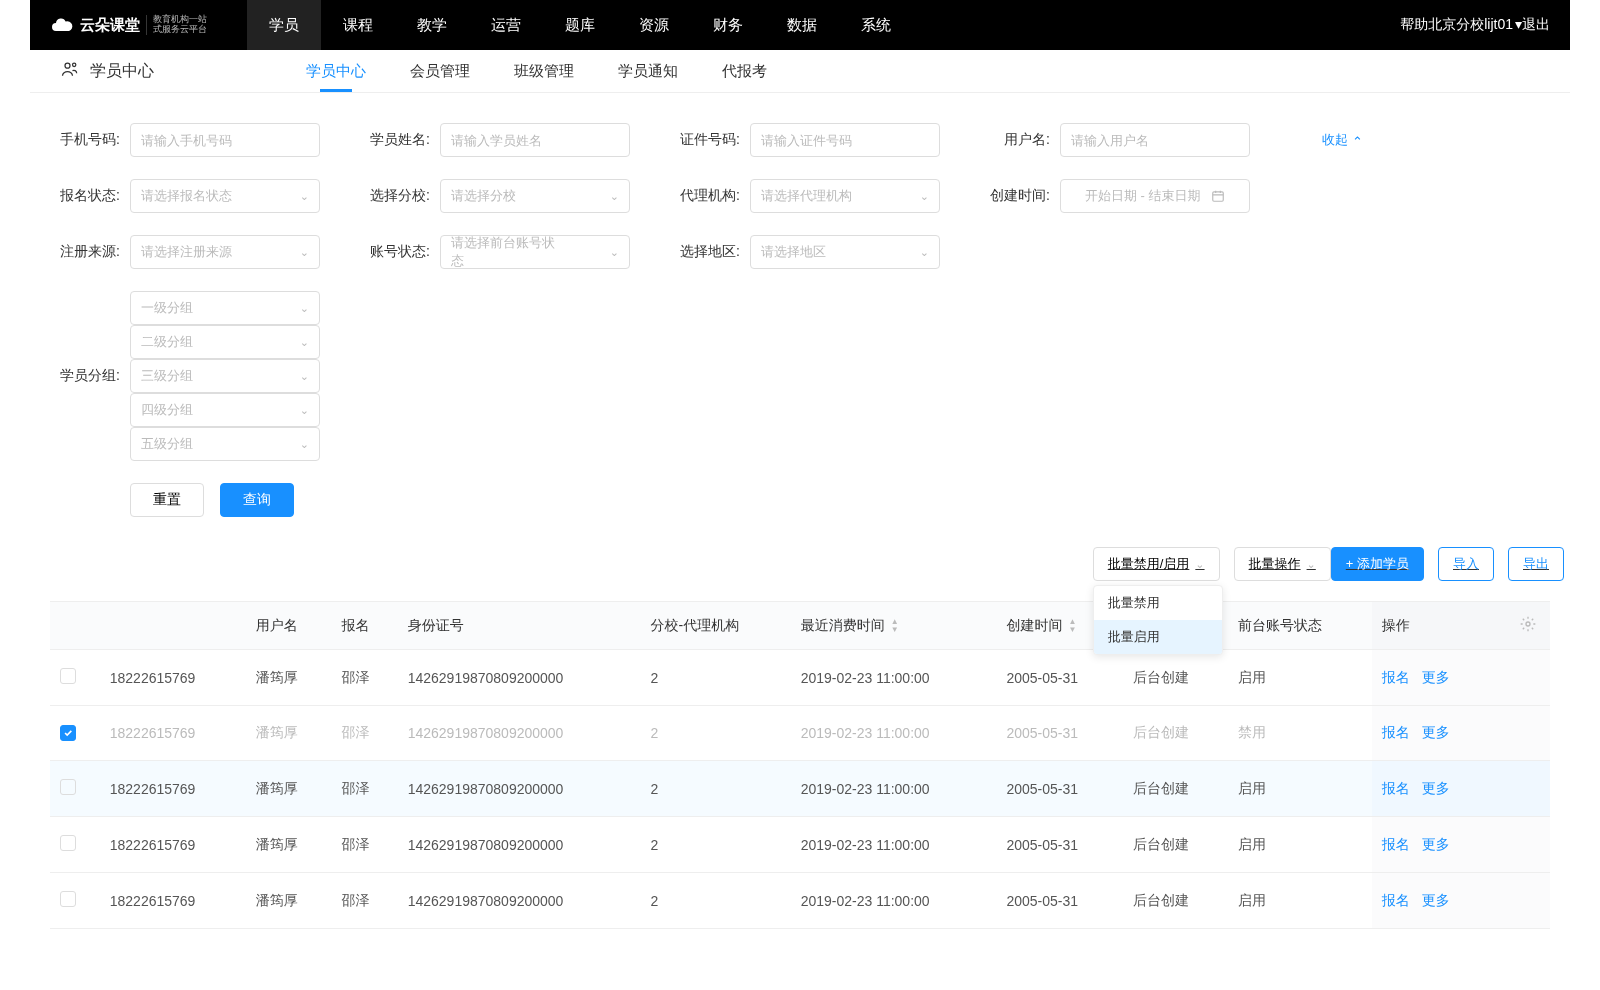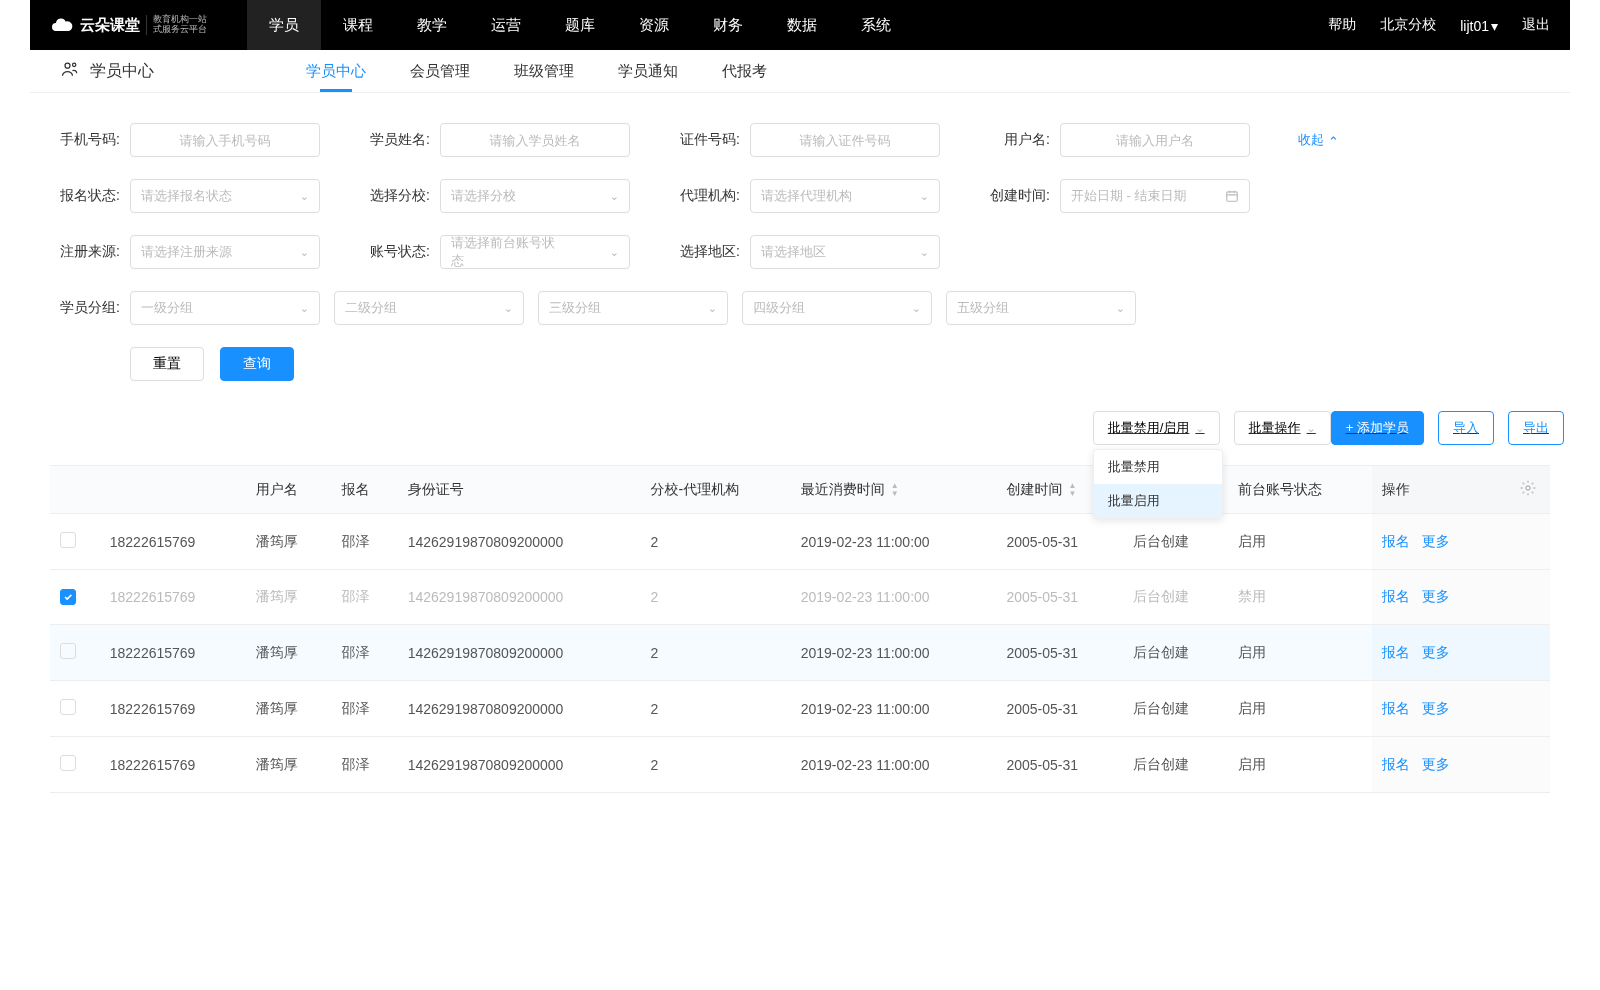--- a/index.html
+++ b/index.html
@@ -7,41 +7,41 @@
     
     .top-nav { background: #000; height: 50px; display: flex; align-items: center; padding: 0 20px; justify-content: space-between; margin: 0 30px; }
     .top-nav-left { display: flex; align-items: center; height: 100%; }
     .logo { display: flex; align-items: center; color: #fff; margin-right: 40px; font-size: 12px; }
     .logo-icon { width: 24px; height: 24px; margin-right: 6px; }
     .logo-main { font-weight: bold; font-size: 15px; }
     .logo-sub { font-size: 9px; opacity: 0.7; line-height: 1.1; margin-left: 6px; padding-left: 6px; border-left: 1px solid rgba(255,255,255,0.3); }
     .top-nav-items { display: flex; height: 100%; }
     .top-nav-item { color: #fff; padding: 0 22px; height: 100%; display: flex; align-items: center; cursor: pointer; font-size: 15px; font-family: Liberation Serif, serif; }
     .top-nav-item.active { background: #222; }
-    .top-nav-right { display: flex; align-items: flex-end; gap: 24px; }
+    .top-nav-right { display: flex; align-items: flex-start; }
     .top-nav-right-item { color: #fff; cursor: pointer; font-size: 14px; }
     .caret-down { display: inline-block; margin-left: 2px; }
     
     .sub-nav { display: flex; align-items: center; height: 43px; border-bottom: 1px solid #eee; padding: 0 30px; margin: 0 30px; }
     .sub-nav-title { display: flex; align-items: center; font-size: 16px; margin-right: 130px; }
     .sub-nav-title-icon { margin-right: 10px; }
     .sub-nav-items { display: flex; height: 100%; }
     .sub-nav-item { padding: 0 22px; height: 100%; display: flex; align-items: center; cursor: pointer; position: relative; font-size: 15px; }
     .sub-nav-item.active { color: #1890ff; }
     .sub-nav-item.active::after { content: ''; position: absolute; bottom: 0; left: 50%; transform: translateX(-50%); width: 32px; height: 3px; background: #1890ff; }
     
     .filter-area { padding: 30px 50px 20px; }
     .filter-row { display: flex; align-items: center; margin-bottom: 22px; flex-wrap: wrap; }
     .filter-field { display: flex; align-items: center; margin-right: 40px; }
     .filter-label { width: 70px; text-align: right; margin-right: 10px; color: #333; }
-    .filter-input { width: 190px; height: 34px; border: 1px solid #ddd; border-radius: 4px; padding: 0 10px; color: #333; font-size: 13px; text-align: center; }
+    .filter-input { width: 190px; height: 34px; border: 1px solid #ddd; border-radius: 4px; padding: 0 10px; color: #333; font-size: 13px; }
     .filter-input::placeholder { color: #bbb; }
     .filter-select { width: 190px; height: 34px; border: 1px solid #ddd; border-radius: 4px; padding: 0 10px; color: #bbb; display: flex; align-items: center; justify-content: space-between; cursor: pointer; font-size: 13px; gap: 48px; }
-    .filter-date { width: 190px; height: 34px; border: 1px solid #ddd; border-radius: 4px; padding: 0 10px; color: #bbb; display: flex; align-items: center; justify-content: space-between; font-size: 13px; }
-    .collapse-link { color: #1890ff; cursor: pointer; margin-left: 8px; display: flex; align-items: flex-end; gap: 4px; font-size: 13px; }
+    .filter-date { width: 190px; height: 34px; border: 1px solid #ddd; border-radius: 4px; padding: 0 24px; color: #bbb; display: flex; align-items: center; justify-content: space-between; font-size: 13px; }
+    .collapse-link { color: #1890ff; cursor: pointer; margin-left: 32px; display: flex; align-items: flex-end; gap: 4px; font-size: 13px; }
     .group-row { display: flex; align-items: center; margin-bottom: 22px; }
     .group-select { width: 190px; height: 34px; border: 1px solid #ddd; border-radius: 4px; padding: 0 10px; color: #bbb; display: flex; align-items: center; justify-content: space-between; cursor: pointer; margin-right: 14px; font-size: 13px; }
     .btn-row { display: flex; gap: 16px; margin-left: 80px; }
     .btn { height: 34px; padding: 0 22px; border-radius: 4px; cursor: pointer; font-size: 14px; border: 1px solid #ddd; background: #fff; display: flex; align-items: center; }
     .btn-primary { background: #1890ff; color: #fff; border-color: #1890ff; }
     
     .toolbar { display: flex; justify-content: flex-end; padding: 10px 36px; align-items: center; text-decoration: underline; }
     .toolbar-left { display: flex; gap: 14px; position: relative; }
     .toolbar-btn { height: 34px; padding: 0 14px; border: 1px solid #ddd; border-radius: 4px; background: #fff; cursor: pointer; display: flex; align-items: center; gap: 6px; font-size: 13px; }
     .dropdown-menu { position: absolute; top: 38px; left: 0; width: 130px; background: #fff; border: 1px solid #eee; border-radius: 4px; box-shadow: 0 2px 8px rgba(0,0,0,0.1); overflow: hidden; }
@@ -204,21 +204,21 @@
           <span class="filter-label">选择地区:</span>
           <div class="filter-select">
             <span>请选择地区</span>
             <span class="chev">⌄</span>
           </div>
         </div>
       </div>
     </div>
   <div class="group-row">
     <span class="filter-label">学员分组:</span>
-    <div id="group-selects" style="display:flex;">
+    <div id="group-selects" style="display:flex;flex-direction:column;">
         <div class="group-select">
           <span>一级分组</span>
           <span class="chev">⌄</span>
         </div>
         <div class="group-select">
           <span>二级分组</span>
           <span class="chev">⌄</span>
         </div>
         <div class="group-select">
           <span>三级分组</span>

